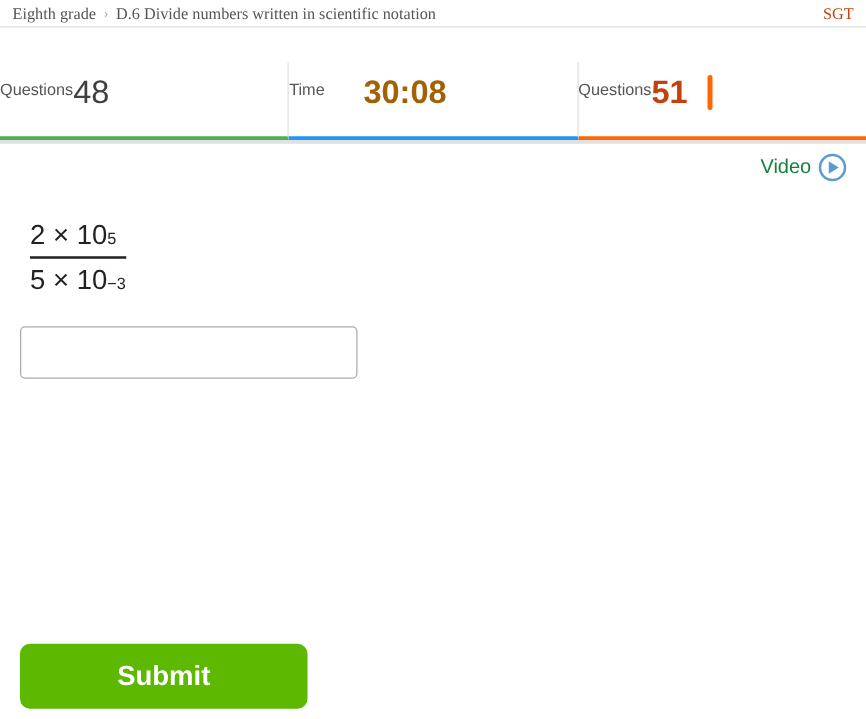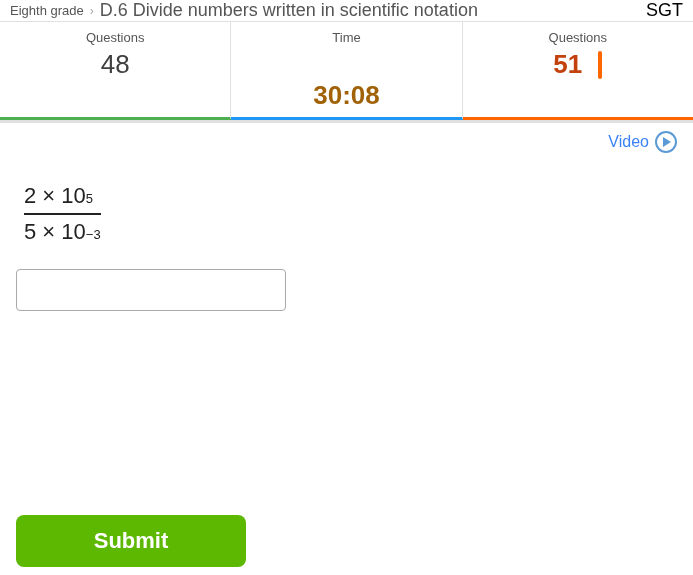--- a/index.html
+++ b/index.html
@@ -12,52 +12,54 @@
     }
 
     
     .breadcrumb {
       display: flex;
       align-items: center;
       padding: 2px 10px;
       background: #fff;
       border-bottom: 1px solid #e0e0e0;
       height: 22px;
+      font-family: Liberation Serif, serif;
     }
     .breadcrumb-grade {
       color: #555;
       font-size: 13px;
     }
     .breadcrumb-chevron {
       color: #aaa;
       font-size: 12px;
       margin: 0 6px;
     }
     .breadcrumb-lesson {
       color: #555;
-      font-size: 18px;
+      font-size: 13px;
     }
     .breadcrumb-sgt {
-      color: #000000;
-      font-size: 18px;
+      color: #c2410c;
+      font-size: 13px;
       margin-left: auto;
     }
 
     
     .stats-bar {
       display: flex;
       border-bottom: 3px solid #e0e0e0;
     }
     .stat-cell {
       flex: 1;
       display: flex;
-      flex-direction: column;
-      align-items: center;
-      padding: 8px 0 6px;
+      flex-direction: row;
+      align-items: center;
+      padding: 8px 0 20px;
       border-right: 1px solid #e0e0e0;
+      margin-top: 28px;
     }
     .stat-cell:last-child { border-right: none; }
     .stat-label {
       font-size: 13px;
       color: #555;
       margin-bottom: 4px;
     }
     .stat-value-green {
       font-size: 26px;
       color: #404040;
@@ -92,21 +94,21 @@
       border-radius: 2px;
     }
 
     
     .video-link-container {
       display: flex;
       justify-content: flex-end;
       padding: 8px 16px 4px;
     }
     .video-link {
-      color: #3b82f6;
+      color: #15803d;
       font-size: 16px;
       text-decoration: none;
       display: flex;
       align-items: center;
       gap: 6px;
     }
     .play-circle {
       width: 22px;
       height: 22px;
       border-radius: 50%;

